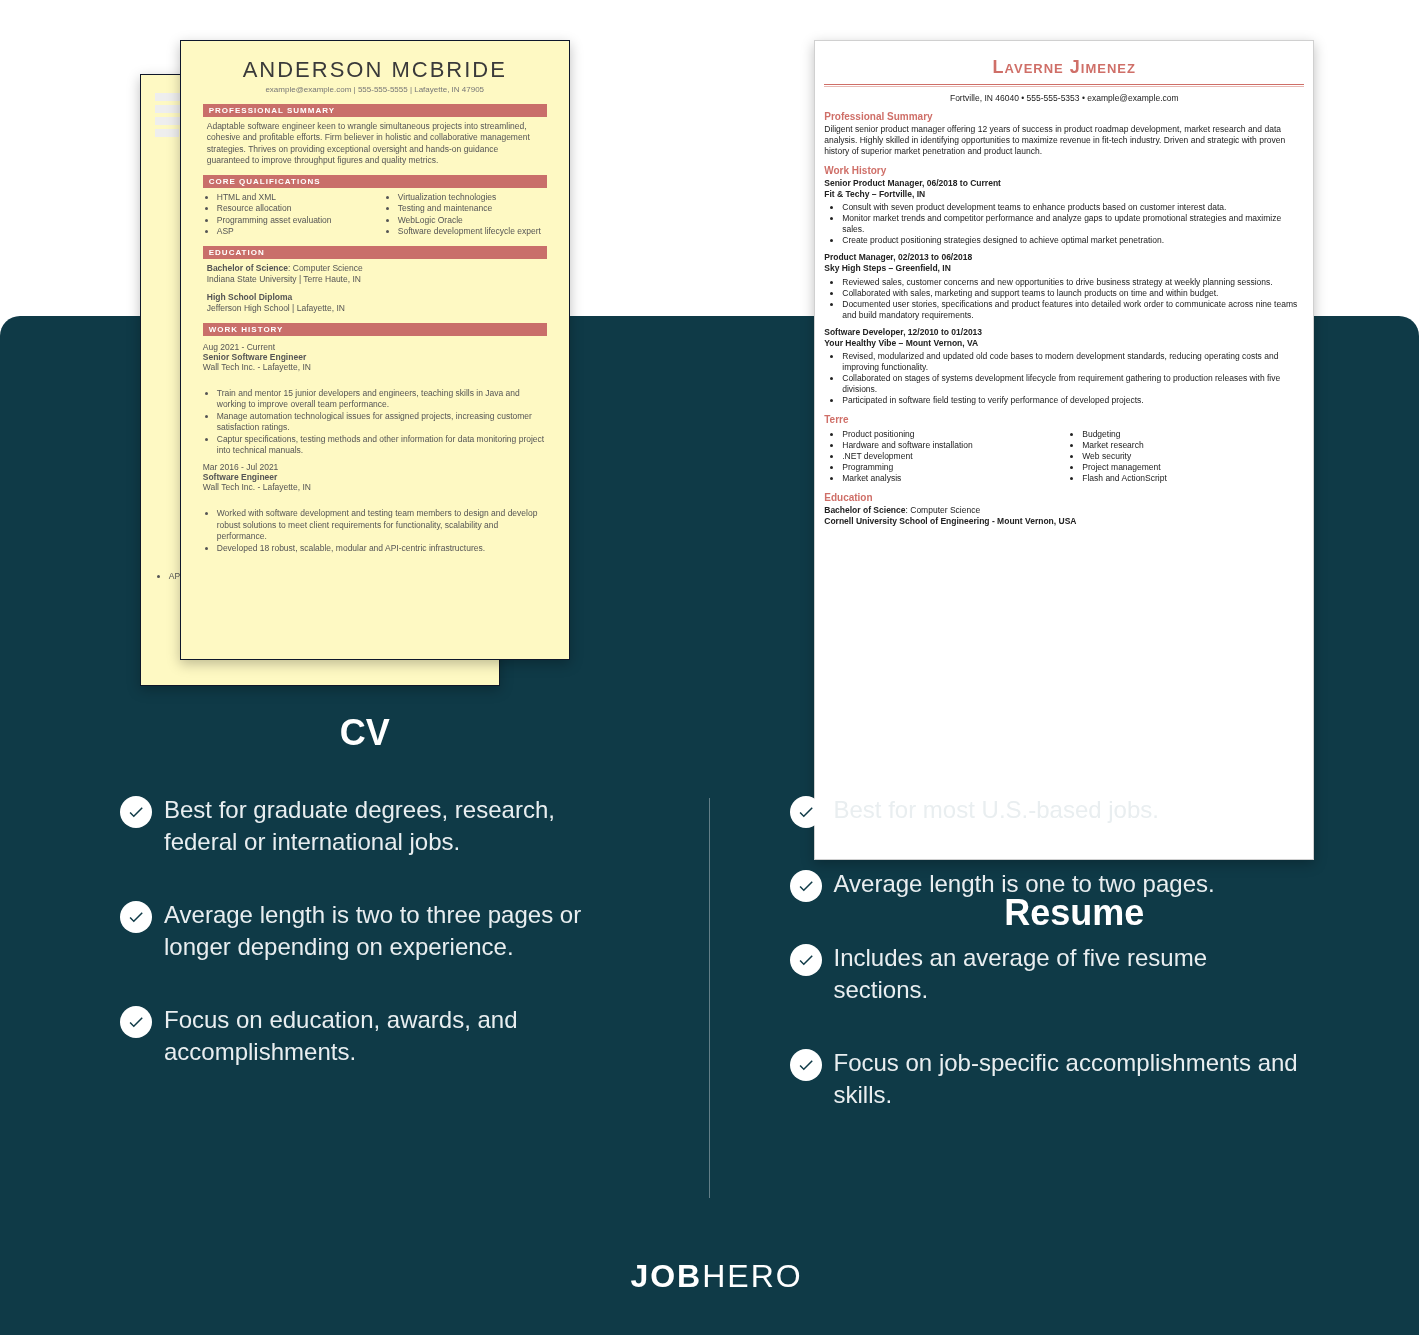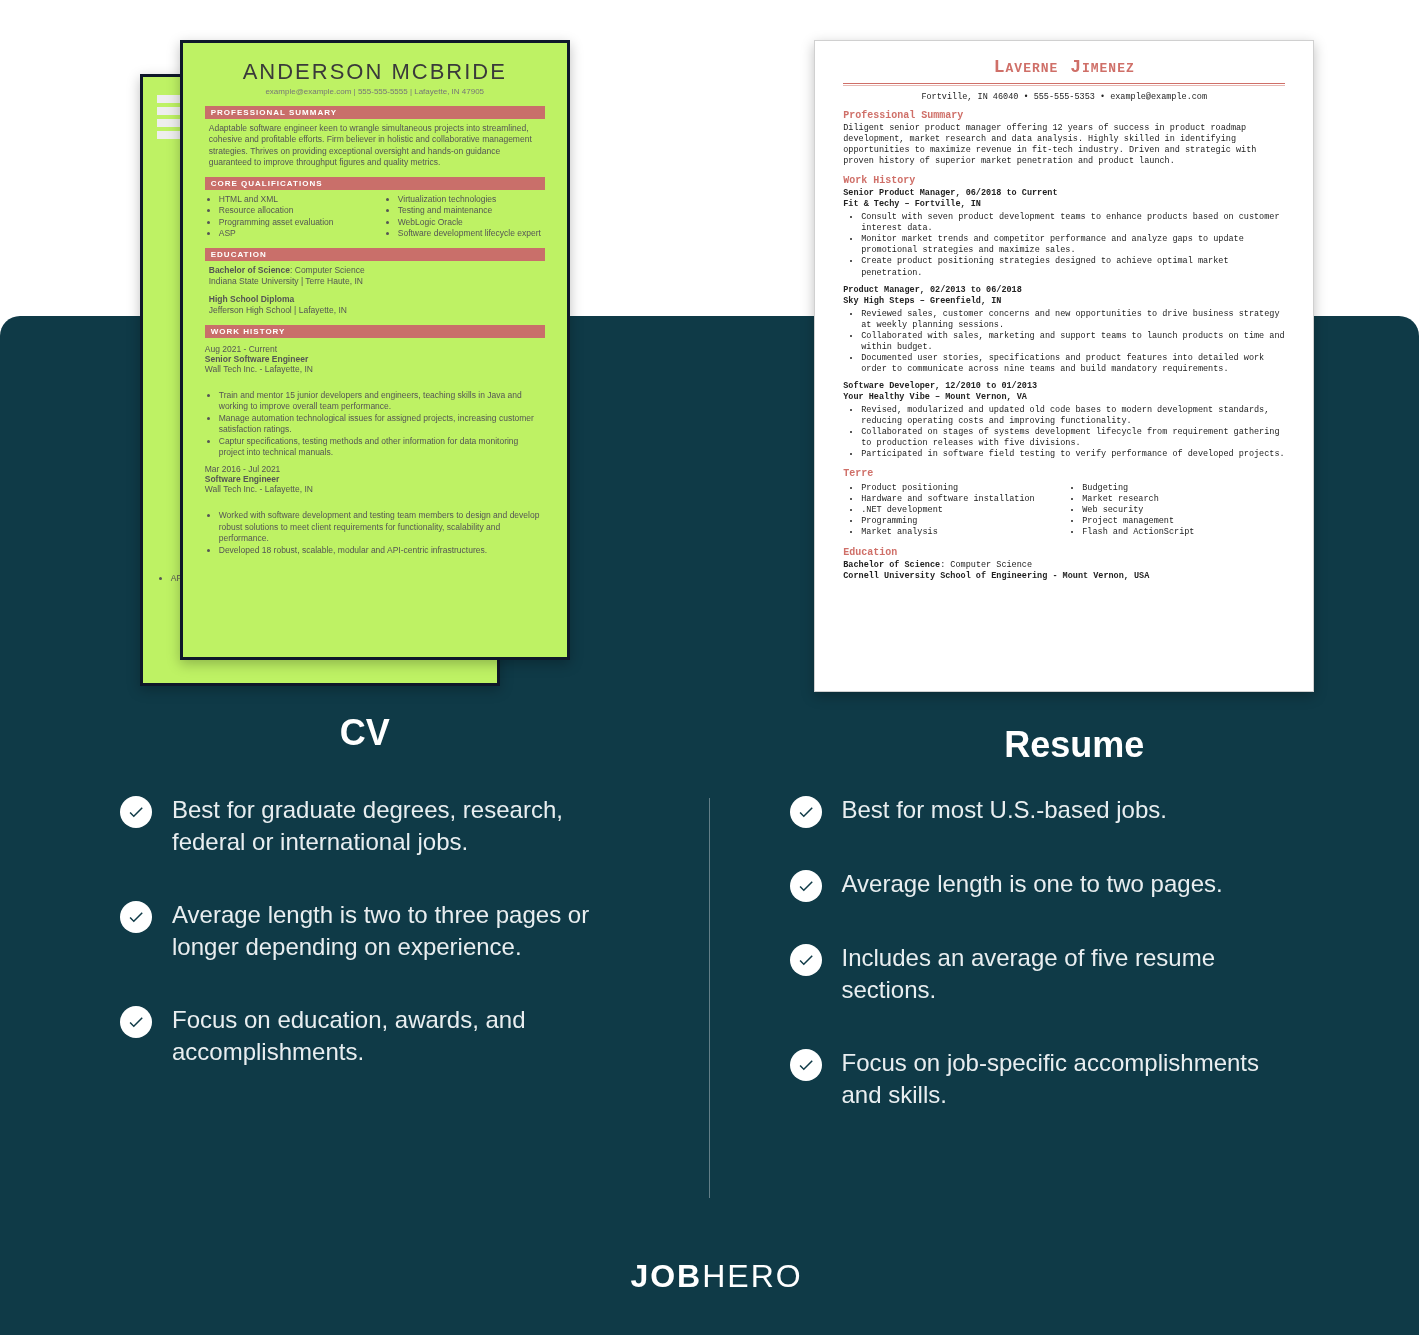--- a/index.html
+++ b/index.html
@@ -27,22 +27,22 @@
     display: flex;
     justify-content: space-around;
     z-index: 5;
   }
   .doc-col { width: 520px; display:flex; flex-direction:column; align-items:center; }
 
   
   .cv-stack { position: relative; width: 430px; height: 640px; }
   .page-back, .page-front {
     position: absolute;
-    background: #bef264;
-    border: 3px solid #0f172a;
+    background: #fef9c3;
+    border: 1px solid #0f172a;
     box-shadow: 0 4px 12px rgba(0,0,0,0.25);
     font-size: 8px;
     color: #333;
   }
   .page-back { top: 34px; left: 0; width: 360px; height: 612px; padding: 14px; }
   .page-front { top: 0; left: 40px; width: 390px; height: 620px; padding: 16px 22px; }
 
   .cv-name { font-family: "Helvetica Neue", Arial, sans-serif; font-weight: 300; font-size: 22px; letter-spacing: 2px; color:#3a3a3a; text-align:center; }
   .cv-contact { text-align:center; font-size:8px; color:#777; margin: 2px 0 10px; }
   .cv-heading { background:#c96f6a; color:#fff; font-size:8px; font-weight:bold; letter-spacing:1px; padding:2px 6px; margin-top:8px; margin-bottom:4px; }
@@ -50,26 +50,26 @@
   .cv-cols { display:flex; gap:18px; }
   .cv-col { flex:1; }
   ul.tiny { list-style: disc; padding-left: 14px; font-size:8.5px; color:#555; line-height:1.35; }
   .cv-job-row { display:flex; gap:16px; margin-top:6px; font-size:8.5px; color:#555;flex-direction:column; }
   .cv-job-left { width:120px; }
   .cv-job-right { flex:1; }
 
   
   .resume-page {
     width: 500px;
-    height: 652px;
+    height: 820px;
     background:#fff;
     border:1px solid #d0d0d0;
     box-shadow: 0 4px 12px rgba(0,0,0,0.25);
-    padding: 16px 28px;
-    font-family: Liberation Mono, monospace;
+    padding: 16px 9px;
+    font-family: Liberation Sans, sans-serif;
     font-size: 9px;
     color:#222;
   }
   .res-name { text-align:center; font-variant: small-caps; font-size:18px; color:#cf6f68; letter-spacing:1px; font-weight:bold; }
   .res-rule-wrap { margin:6px 0; }
   .res-rule1 { border-top: 1.5px solid #cf6f68; }
   .res-rule2 { border-top: 1px solid #e7b8b3; margin-top:1px; }
   .res-contact { text-align:center; font-size:8.5px; margin-top:4px; }
   .res-heading { color:#cf6f68; font-weight:bold; font-size:10px; margin-top:8px; margin-bottom:2px; }
   .res-body { font-size:8.5px; line-height:1.3; }
@@ -86,21 +86,21 @@
     top: 794px;
     left: 0;
     width: 1419px;
     display:flex;
     z-index:5;
   }
   .compare-col { width:50%; padding: 0 80px 0 120px; }
   .compare-col.right { padding: 0 120px 0 80px; }
   .divider { position:absolute; top: 798px; left: 709px; width:1px; height:400px; background: rgba(255,255,255,0.35); z-index:5; }
 
-  .feat { display:flex; align-items:flex-start; gap:20px; margin-bottom:40px; }
+  .feat { display:flex; align-items:flex-start; gap:12px; margin-bottom:40px; }
   .check {
     flex: 0 0 32px; width:32px; height:32px; border-radius:50%;
     background:#fff; display:flex; align-items:center; justify-content:center;
     margin-top:2px;
   }
   .check svg { width:18px; height:18px; }
   .feat-text { color:#e9eef0; font-size:24px; line-height:1.35; }
 
   
   .brand { position:absolute; bottom:40px; left:7px; width:1419px; text-align:center; z-index:5; }

